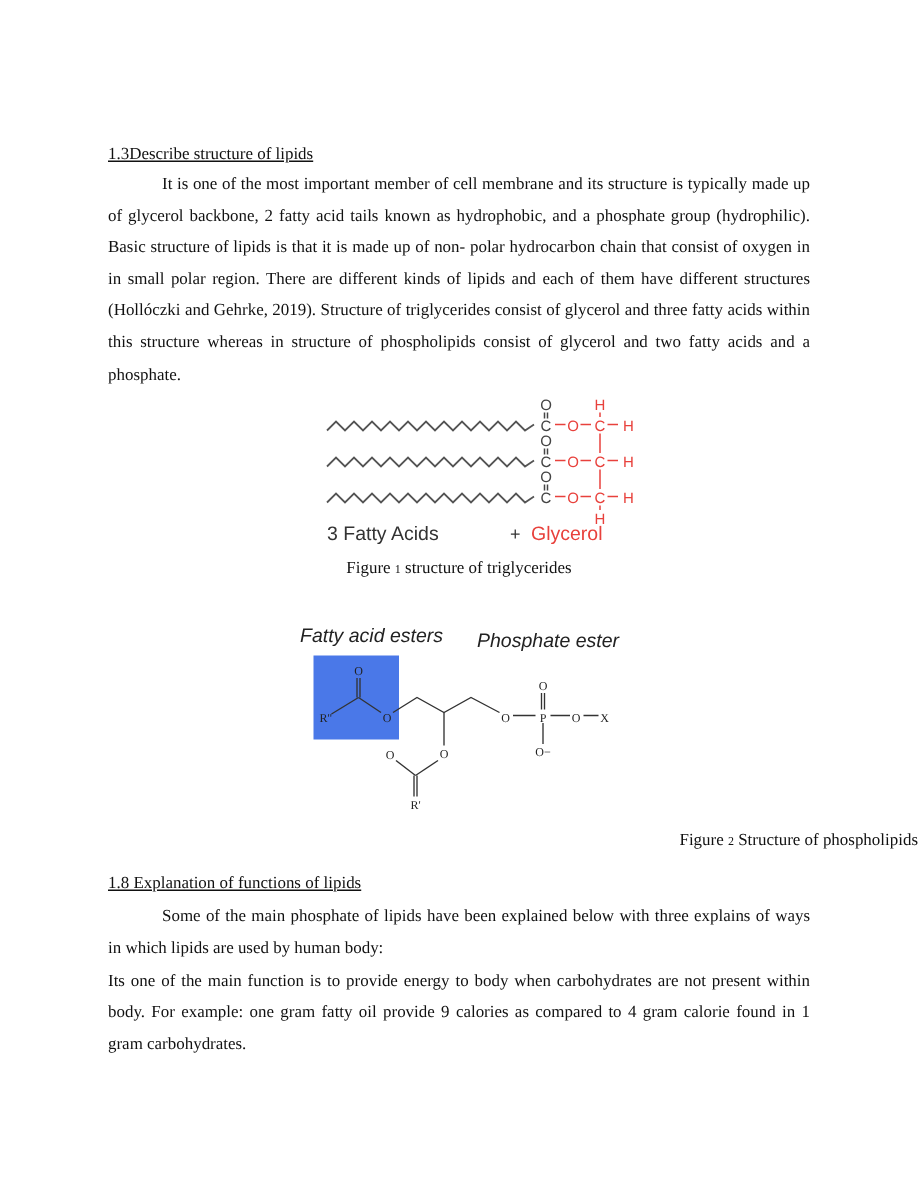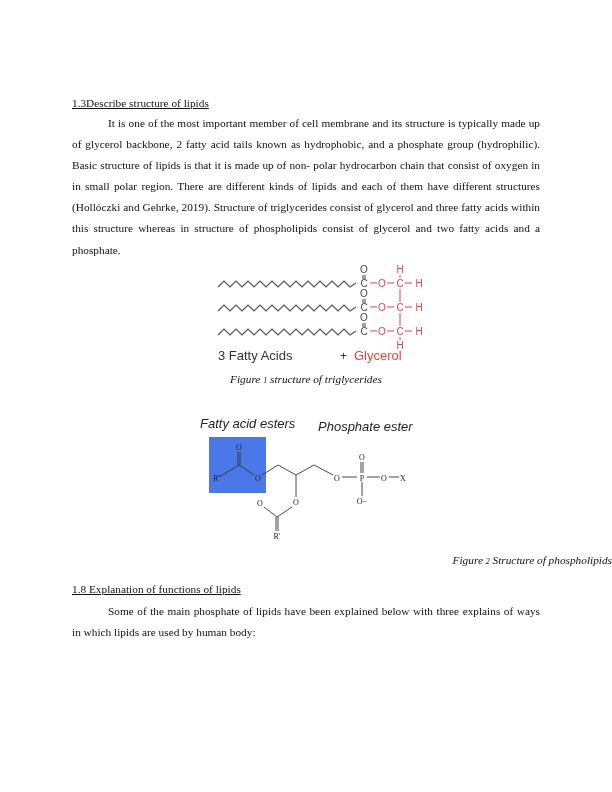--- a/index.html
+++ b/index.html
@@ -2,21 +2,21 @@
 <html><head>
 <meta charset="utf-8">
 <style>
   html, body { margin: 0; padding: 0; background: #ffffff; }
   body { width: 612px; height: 792px; position: relative; overflow: hidden;
          font-family: "Liberation Serif", "DejaVu Serif", serif; color: #111; }
   .page { position: absolute; left: 0; top: 0; width: 612px; height: 792px; background: #fff; margin-top: 11px; }
   .heading { position: absolute; left: 72px; font-size: 11.3px; text-decoration: underline; white-space: nowrap; }
   .para { position: absolute; left: 72px; width: 468px; font-size: 11.3px; line-height: 21.1px; text-align: justify; }
   .para.indent { text-indent: 36px; font-family: Liberation Serif, serif; }
-  .caption { position: absolute; left: 0; width: 612px; text-align: center; font-style: italic; font-size: 11.3px; }
+  .caption { position: absolute; left: 0; width: 612px; text-align: center; font-size: 11.3px; }
   .caption .num { font-size: 8px; }
   .fig { position: absolute; }
 </style>
 </head>
 <body>
 
 <div class="page">
 
   <div class="heading" style="top:86px;">1.3Describe structure of lipids</div>
 
@@ -114,14 +114,15 @@
       <line x1="166" y1="71" x2="166" y2="85"></line>
     </g>
   </svg>
 
   <div class="caption" style="top:543px;text-align:right;"><span>Figure </span><span class="num">2</span><span> Structure of phospholipids</span></div>
 
   <div class="heading" style="top:572px;">1.8 Explanation of functions of lipids</div>
 
   <div class="para indent" style="top:590px;">Some of the main phosphate of lipids have been explained below with three explains of ways in which lipids are used by human body:</div>
 
+  <div class="para" style="top:633px;">Its one of the main function is to provide energy to body when carbohydrates are not present within body. For example: one gram fatty oil provide 9 calories as compared to 4 gram calorie found in 1 gram carbohydrates.</div>
 
 </div>
 
 </body></html>

